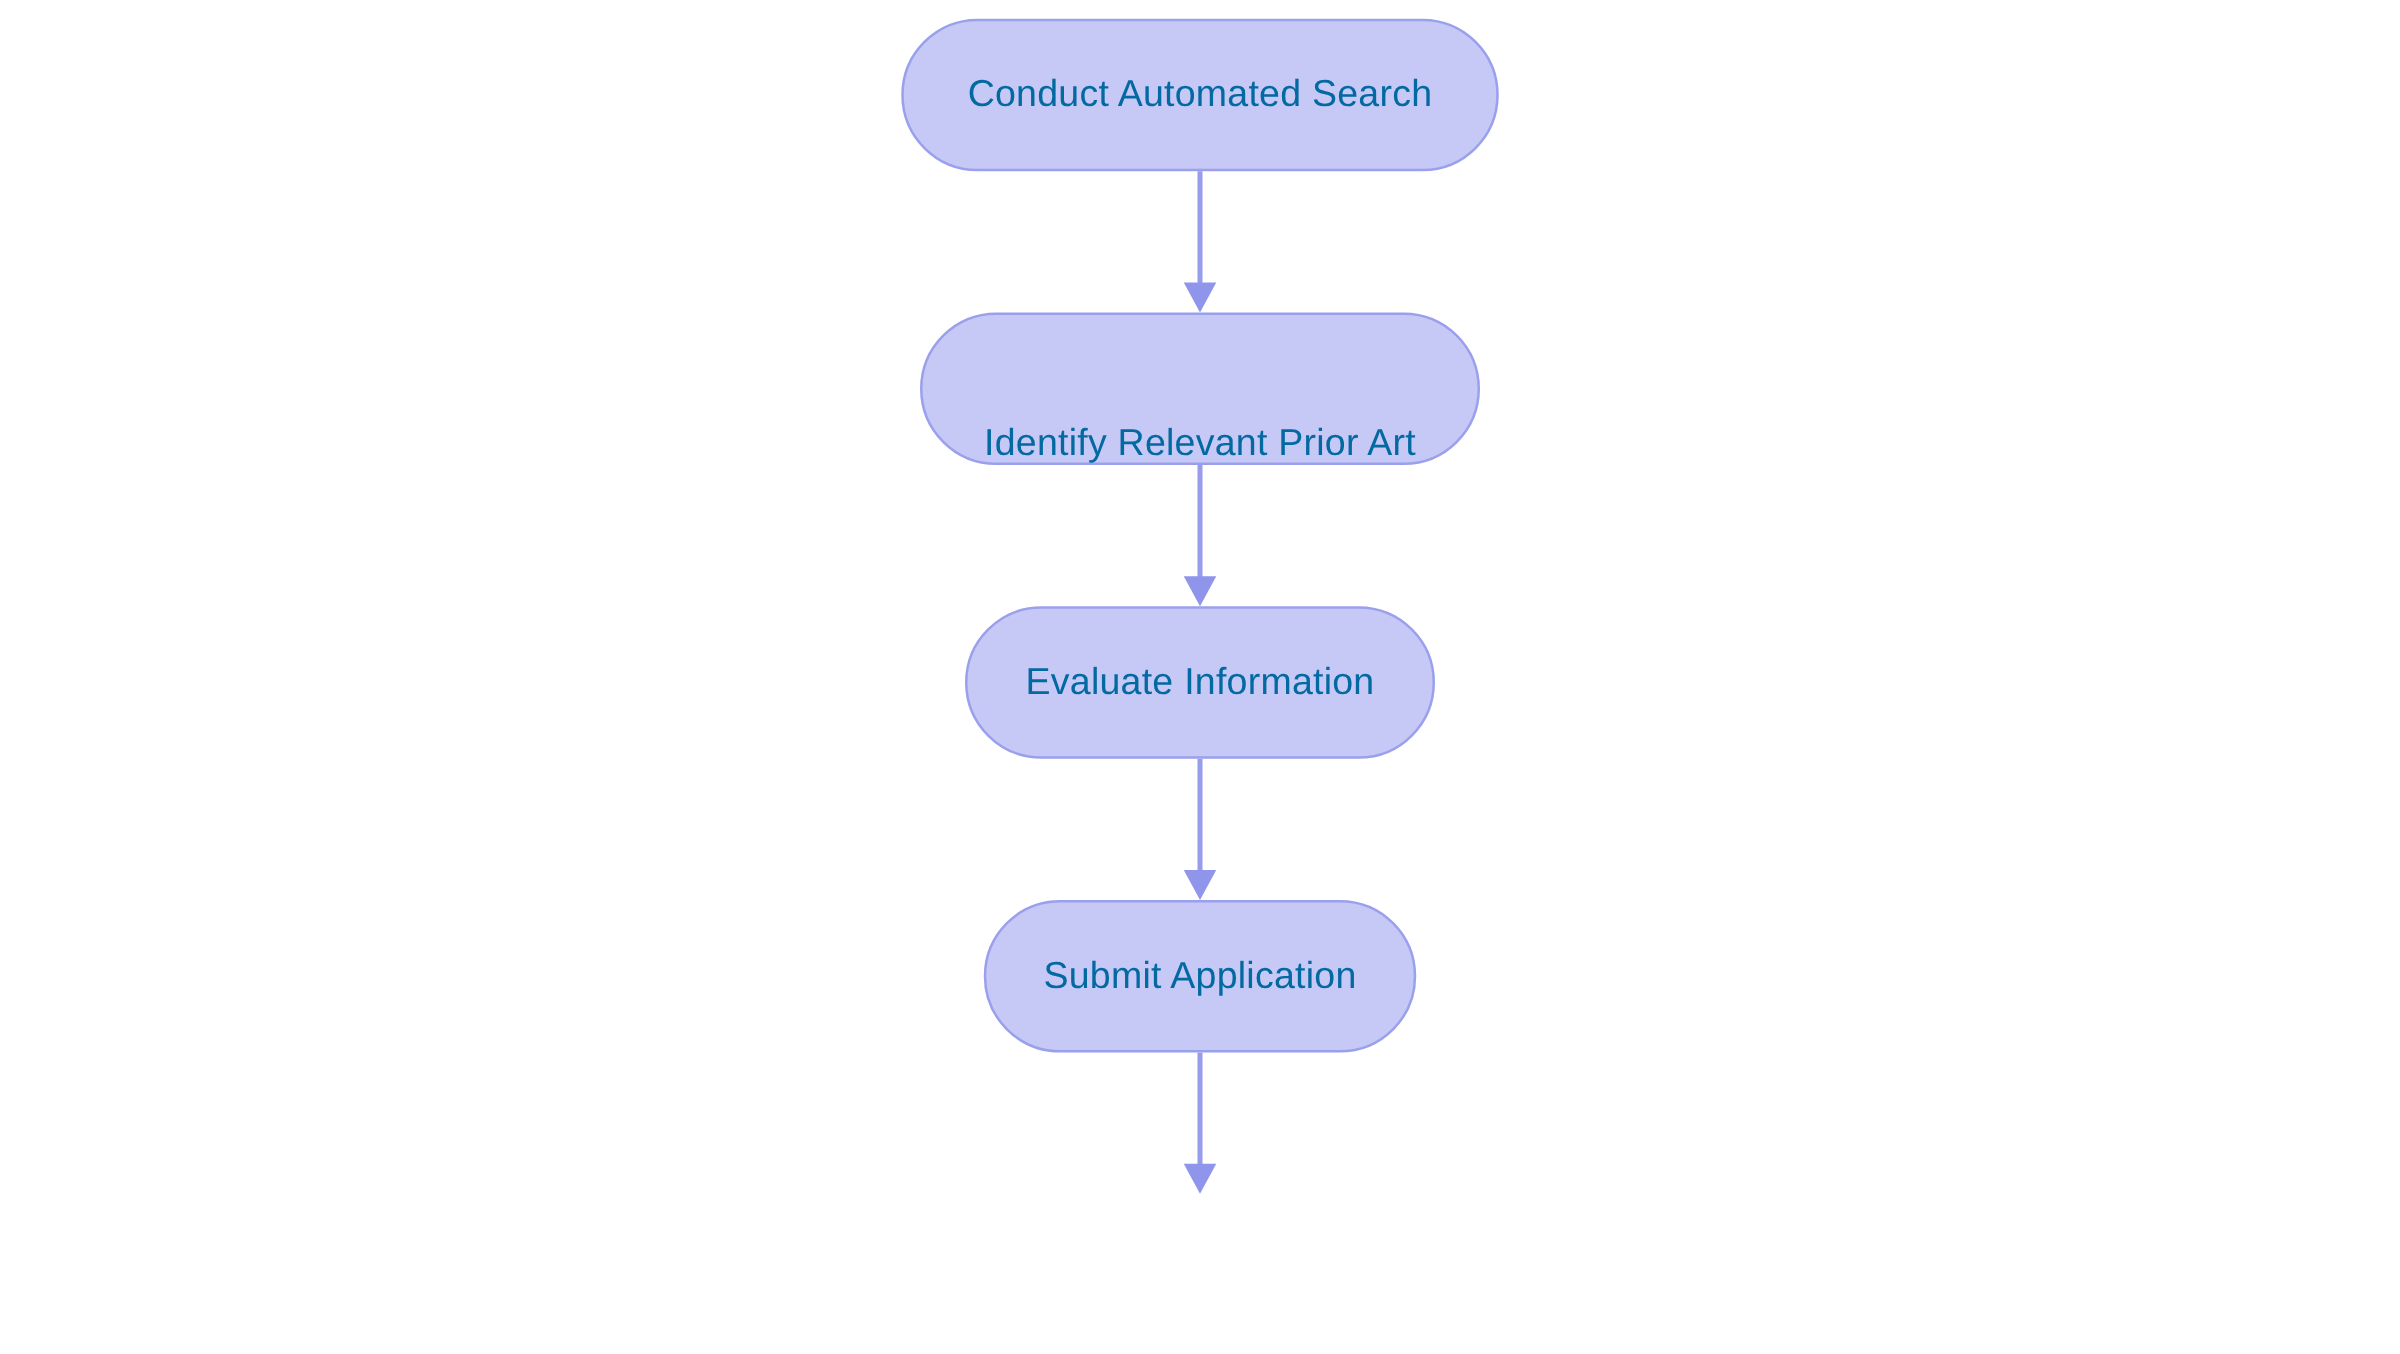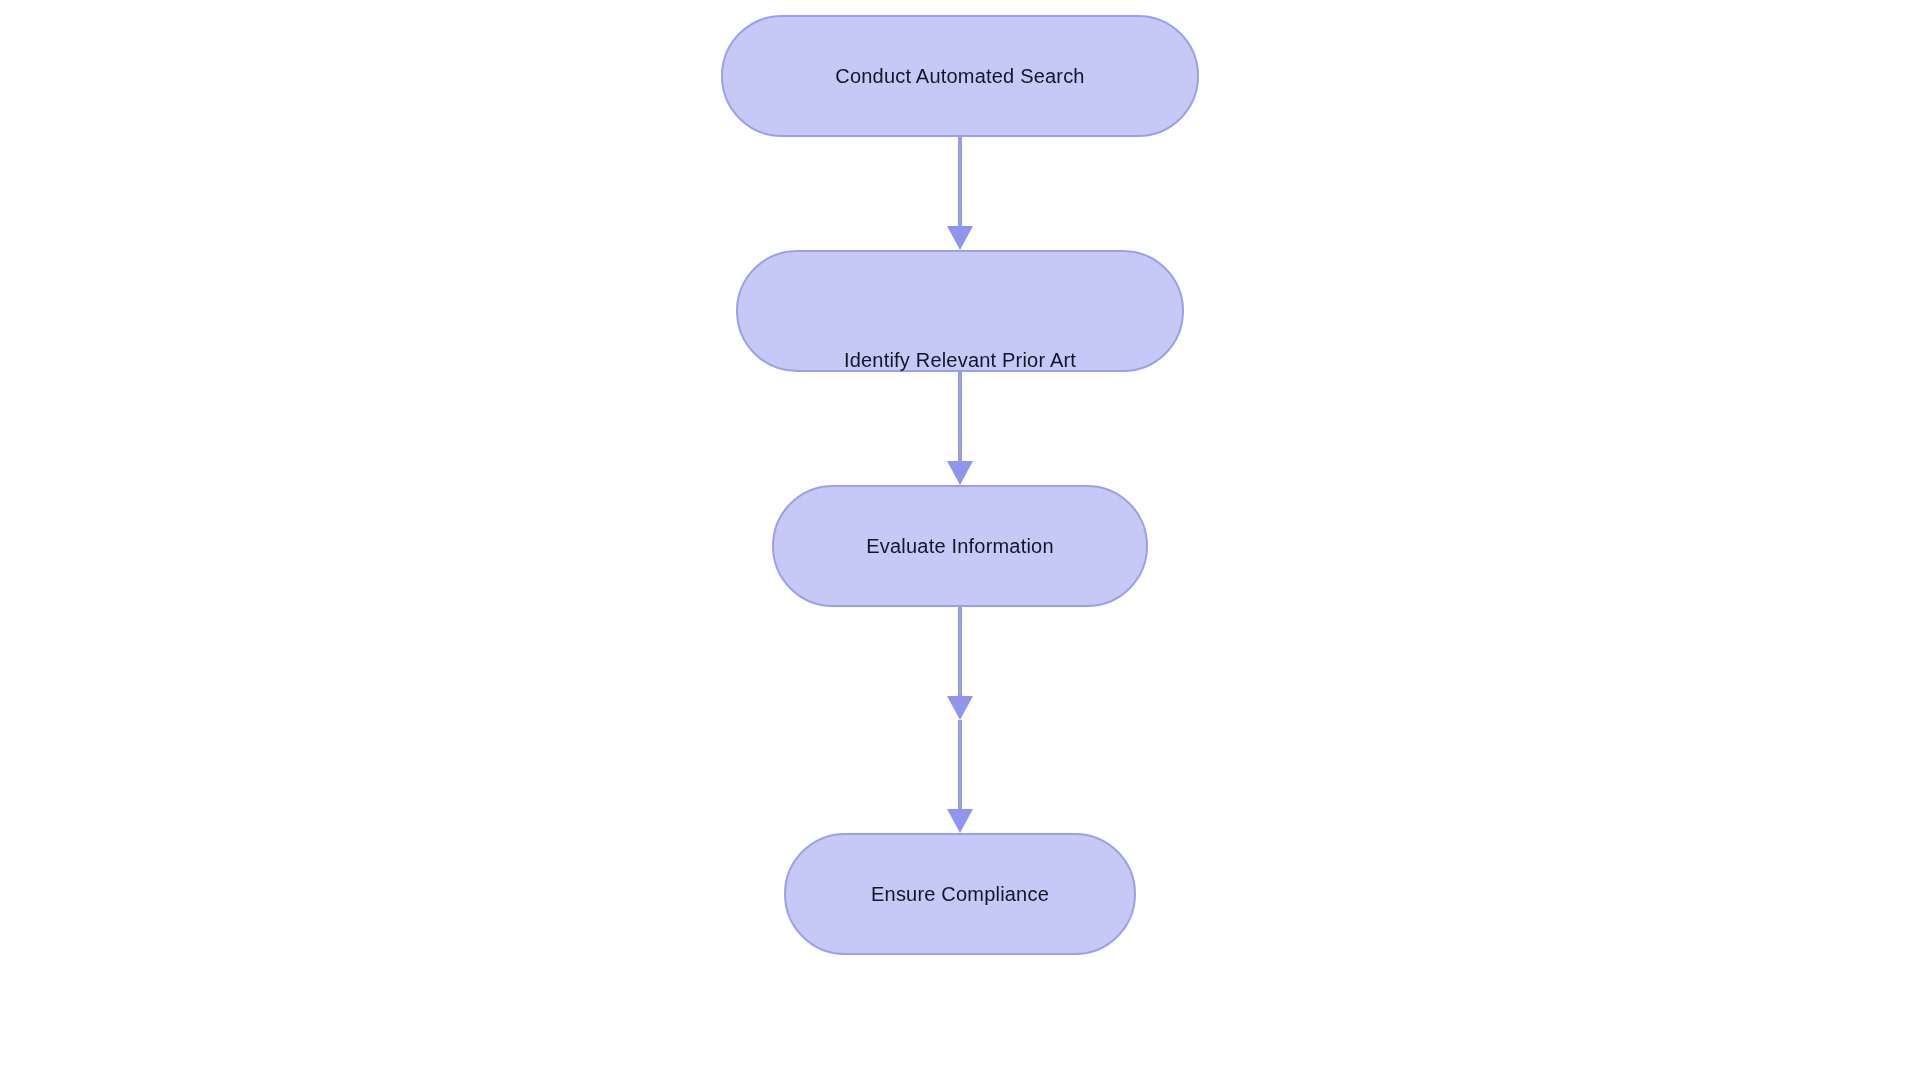--- a/index.html
+++ b/index.html
@@ -28,22 +28,22 @@
     border-radius: 61px;
     background: #c6c8f6;
     border: 2px solid #9aa0ec;
     box-sizing: border-box;
     display: flex;
     align-items: center;
     justify-content: center;
     flex: 0 0 auto;
   }
   .node-label {
-    color: #0f172a;
-    font-size: 20px;
+    color: #0369a1;
+    font-size: 30px;
     font-weight: 400;
     letter-spacing: 0.2px;
     white-space: nowrap;
     text-align: center;
     line-height: 1;
   }
   .w1 { width: 478px; }
   .w2 { width: 448px; align-items: flex-end; }
   .w3 { width: 376px; }
   .w4 { width: 346px; }
@@ -100,23 +100,23 @@
 
   <div class="node w3">
     <span class="node-label">Evaluate Information</span>
   </div>
 
   <div class="arrow">
     <div class="arrow-line"></div>
     <div class="arrow-head"></div>
   </div>
 
+  <div class="node w4">
+    <span class="node-label">Submit Application</span>
+  </div>
 
   <div class="arrow">
     <div class="arrow-line"></div>
     <div class="arrow-head"></div>
   </div>
 
-  <div class="node w5">
-    <span class="node-label">Ensure Compliance</span>
-  </div>
 
 </div>
 
 </body></html>

